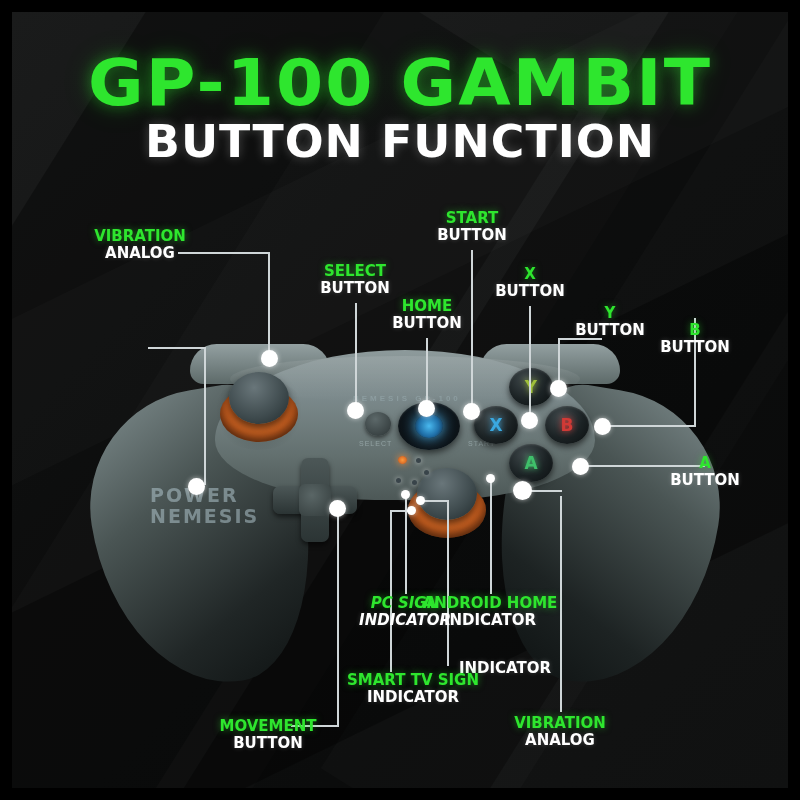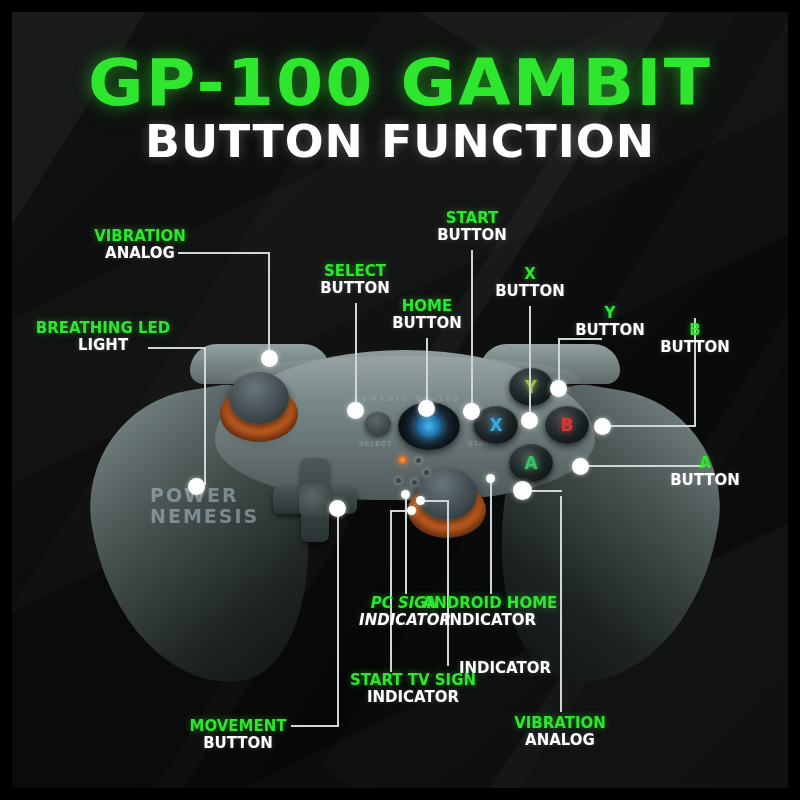--- a/index.html
+++ b/index.html
@@ -197,24 +197,20 @@
   </div>
 
   <div class="lbl c" style="left:60px;top:228px;width:160px;">
     <div class="t1">VIBRATION</div>
     <div class="t2">ANALOG</div>
   </div>
   <div class="lead h" style="left:178px;top:252px;width:92px;"></div>
   <div class="lead v" style="left:268px;top:252px;height:105px;"></div>
   <div class="dot" style="left:261px;top:350px;width:17px;height:17px;"></div>
 
-  <div class="lbl c" style="left:18px;top:320px;width:170px;">
-    <div class="t1">BREATHING LED</div>
-    <div class="t2">LIGHT</div>
-  </div>
   <div class="lead h" style="left:148px;top:347px;width:58px;"></div>
   <div class="lead v" style="left:204px;top:347px;height:138px;"></div>
   <div class="dot" style="left:188px;top:478px;width:17px;height:17px;"></div>
 
   <div class="lbl c" style="left:295px;top:263px;width:120px;">
     <div class="t1">SELECT</div>
     <div class="t2">BUTTON</div>
   </div>
   <div class="lead v" style="left:355px;top:303px;height:106px;"></div>
   <div class="dot" style="left:347px;top:402px;width:17px;height:17px;"></div>
@@ -279,28 +275,28 @@
 
   <div class="lbl c" style="left:425px;top:660px;width:160px;">
     <div class="t2">INDICATOR</div>
   </div>
   <div class="lead h" style="left:420px;top:500px;width:28px;"></div>
   <div class="lead v" style="left:447px;top:500px;height:166px;"></div>
   <div class="lead h" style="left:447px;top:666px;width:0px;"></div>
   <div class="dot" style="left:416px;top:496px;width:9px;height:9px;"></div>
 
   <div class="lbl c" style="left:328px;top:672px;width:170px;">
-    <div class="t1">START TV SIGN</div>
+    <div class="t1">SMART TV SIGN</div>
     <div class="t2">INDICATOR</div>
   </div>
   <div class="lead h" style="left:390px;top:510px;width:22px;"></div>
   <div class="lead v" style="left:390px;top:510px;height:162px;"></div>
   <div class="dot" style="left:407px;top:506px;width:9px;height:9px;"></div>
 
-  <div class="lbl c" style="left:158px;top:718px;width:160px;">
+  <div class="lbl c" style="left:188px;top:718px;width:160px;">
     <div class="t1">MOVEMENT</div>
     <div class="t2">BUTTON</div>
   </div>
   <div class="lead v" style="left:337px;top:508px;height:218px;"></div>
   <div class="lead h" style="left:291px;top:725px;width:48px;"></div>
   <div class="dot" style="left:329px;top:500px;width:17px;height:17px;"></div>
 
   <div class="lbl c" style="left:470px;top:715px;width:180px;">
     <div class="t1">VIBRATION</div>
     <div class="t2">ANALOG</div>

